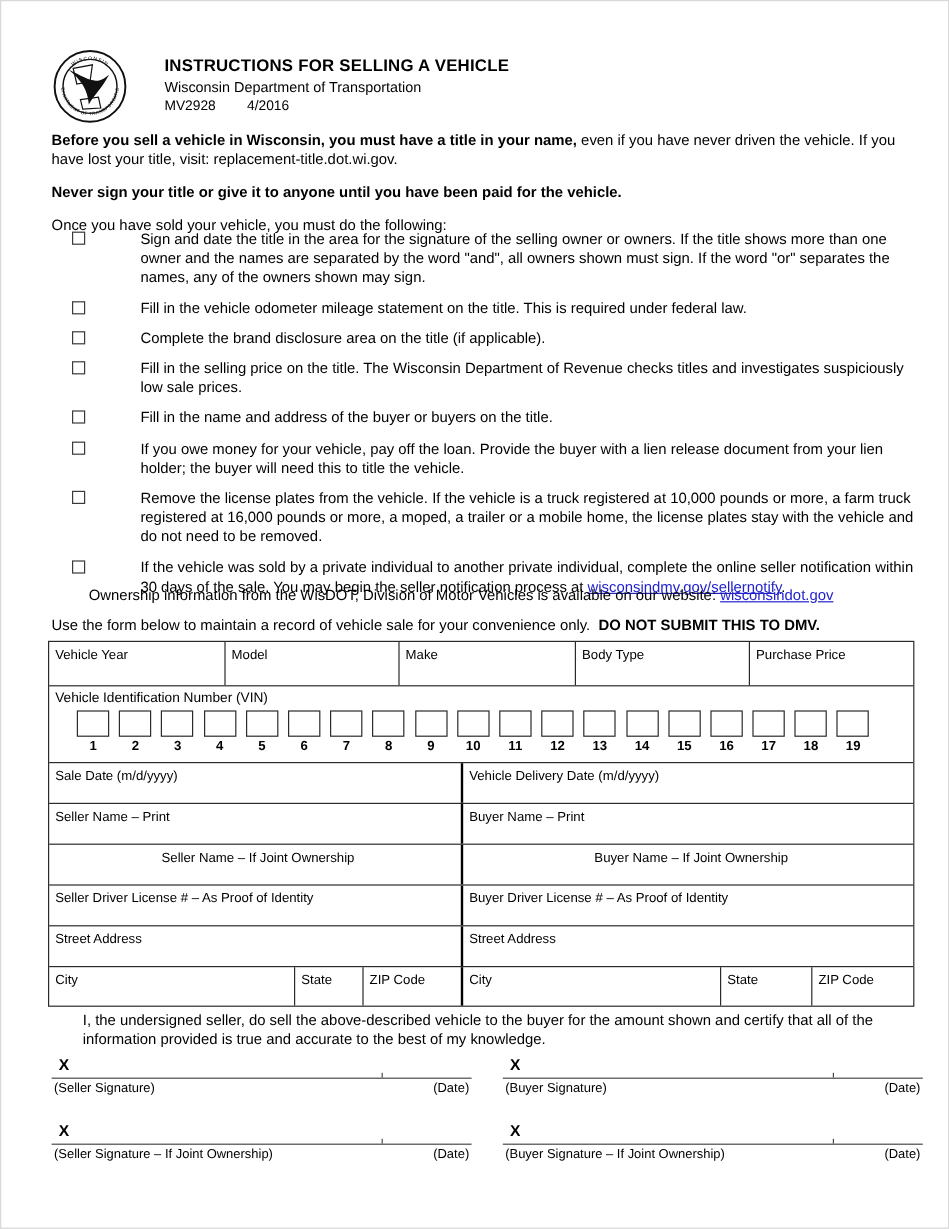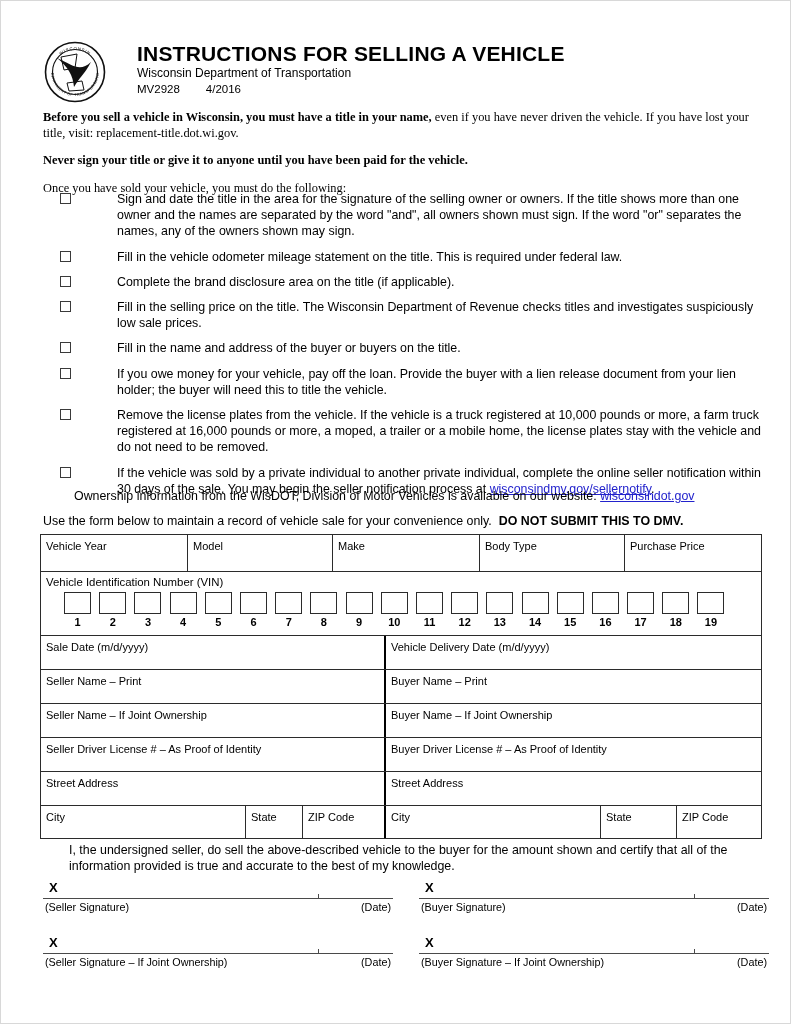--- a/index.html
+++ b/index.html
@@ -43,21 +43,21 @@
     top: 2px;
     width: 62px;
     height: 62px;
   }
   .header-text {
     position: absolute;
     left: 98px;
     top: 6px;
   }
   .doc-title {
-    font-size: 21px;
+    font-size: 14px;
     font-weight: bold;
     letter-spacing: 0.2px;
     line-height: 18px;
     margin: 0 0 3px 0;
   }
   .dept-line {
     font-size: 12px;
     line-height: 15px;
     margin: 0;
   }
@@ -70,21 +70,21 @@
 
   
   .intro {
     position: absolute;
     left: 4px;
     top: 108px;
     width: 722px;
     font-size: 12.4px;
     line-height: 16.2px;
   }
-  .intro p { margin: 0 0 11px 0; font-family: Liberation Serif, serif; }
+  .intro p { margin: 0 0 11px 0; }
   .intro p.tight { margin-bottom: 10px; }
   .b { font-weight: bold; }
 
   
   .checklist {
     position: absolute;
     left: 4px;
     top: 190px;
     width: 722px;
     font-size: 12.4px;
@@ -155,21 +155,21 @@
     font-size: 11px;
     line-height: 14px;
   }
   .rt-cell:last-child { border-right: none; }
   .rt-cell.thick { border-right: 2px solid #000; }
 
   .row-vehicle .rt-cell { height: 36px; }
   .row-vin { height: 60px; display: block; padding: 3px 0 0 5px; }
   .row-dates .rt-cell { height: 33px; }
   .row-names .rt-cell { height: 33px; }
-  .row-joint .rt-cell { height: 33px; }
+  .row-joint .rt-cell { height: 33px; text-align: center; }
   .row-dl .rt-cell { height: 33px; }
   .row-street .rt-cell { height: 33px; }
   .row-city .rt-cell { height: 32px; }
 
   .vin-label { font-size: 11.4px; line-height: 14px; }
   .vin-boxes {
     display: flex;
     margin-top: 3px;
     padding-left: 14px;
   }

